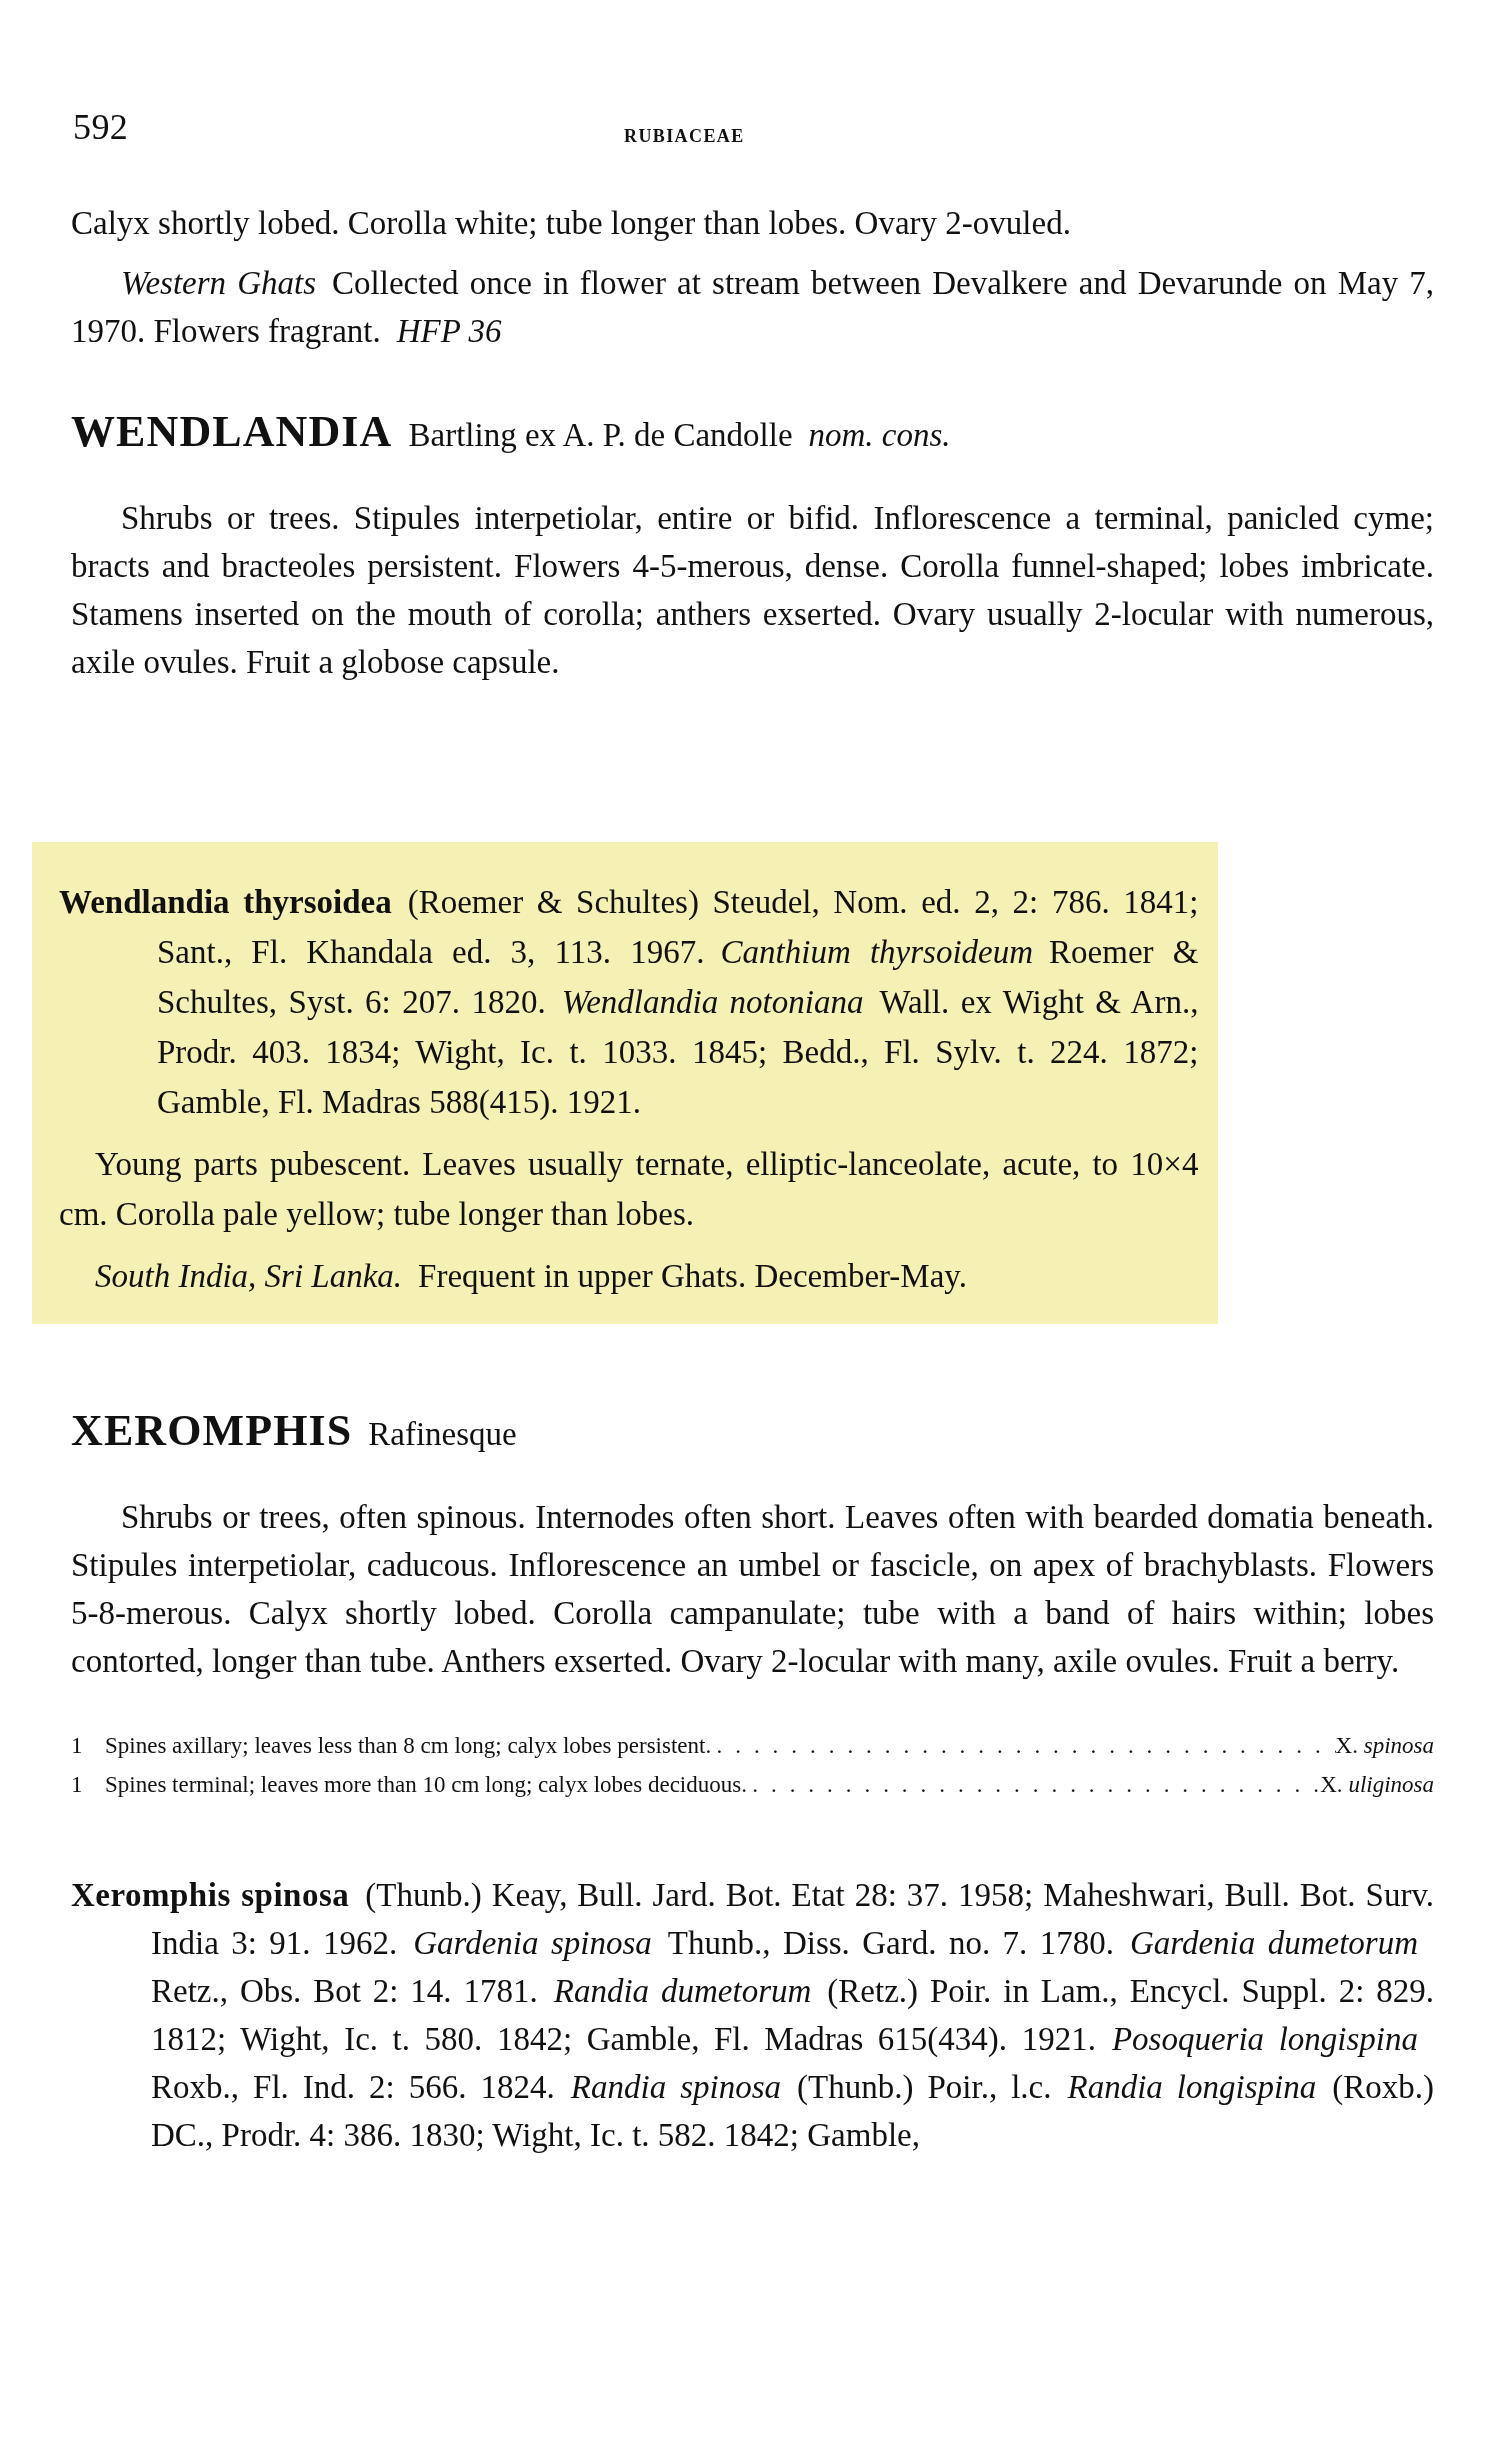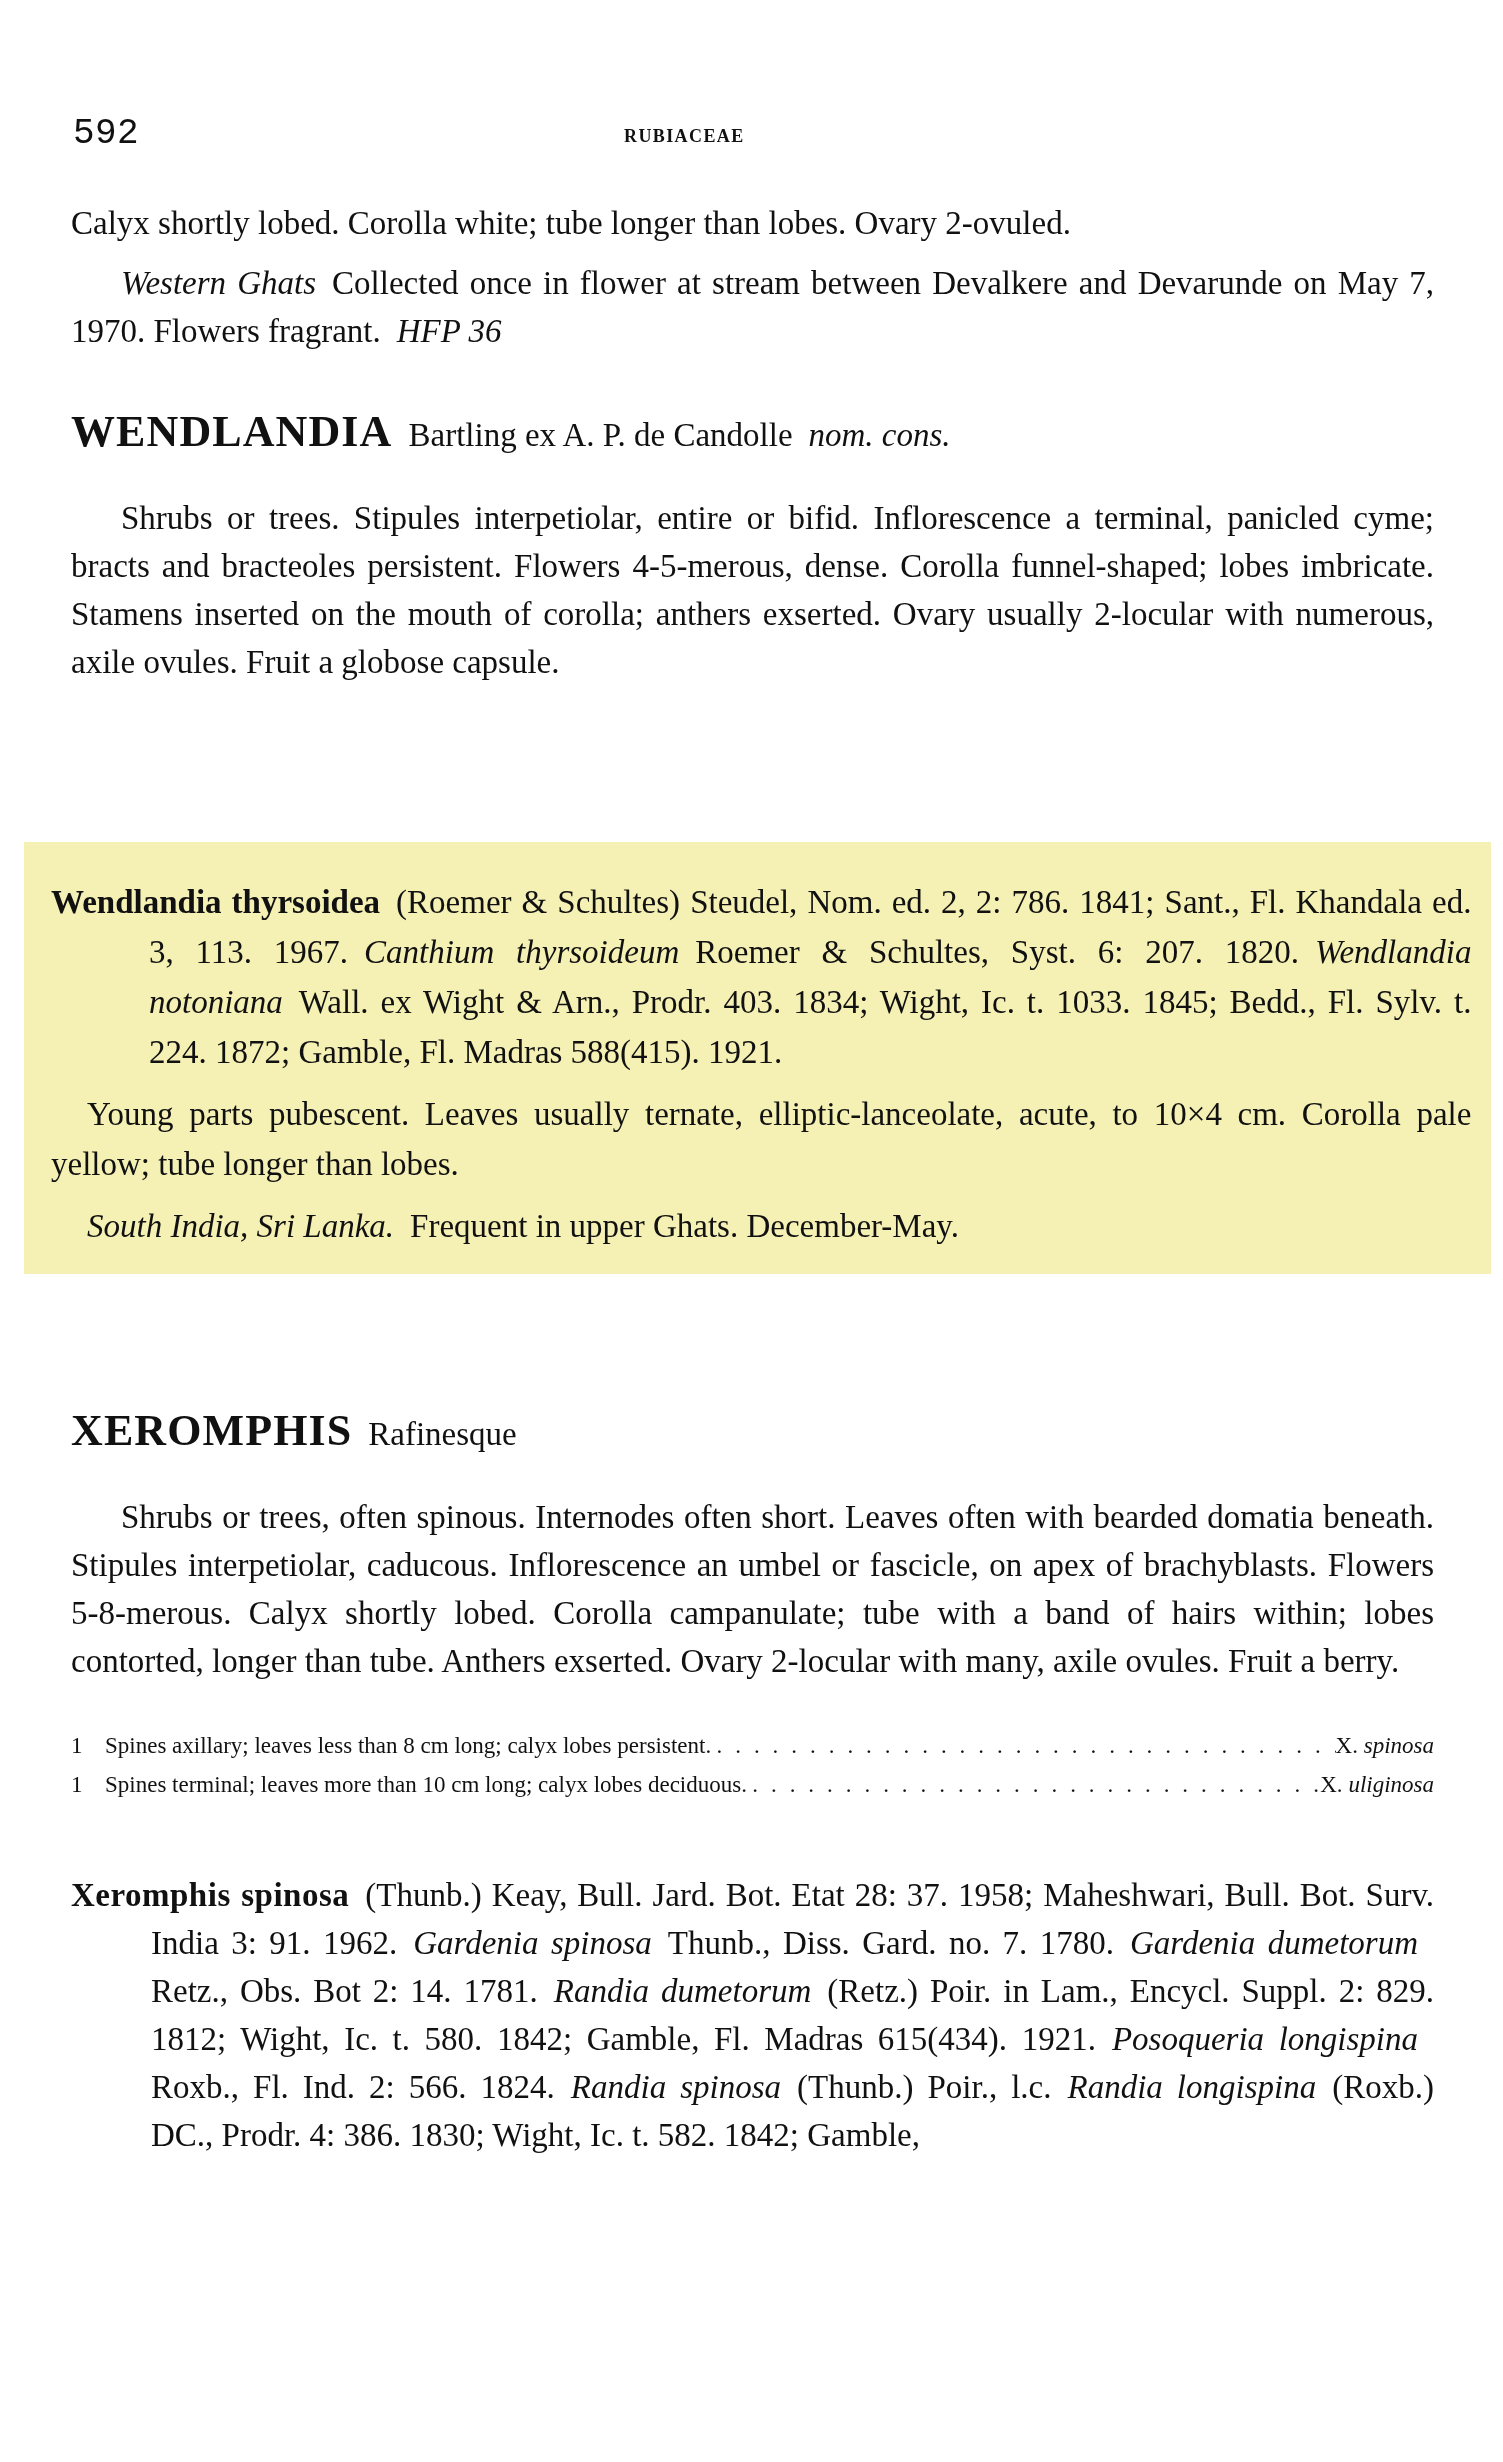--- a/index.html
+++ b/index.html
@@ -27,24 +27,24 @@
   .runhead {
     position: absolute;
     top: 105px;
     left: 0;
     width: 1504px;
     height: 39px;
   }
   .folio {
     position: absolute;
     left: 73px;
-    top: 8px;
+    top: 1px;
     font-size: 36px;
     letter-spacing: 0.4px;
-    font-family: Liberation Mono, monospace;
+    font-family: Liberation Serif, serif;
   }
   .family-name {
     position: absolute;
     left: 624px;
     top: 21px;
     font-size: 18px;
     letter-spacing: 1.4px;
     font-weight: 700;
     font-family: "Liberation Serif", "DejaVu Serif", serif;
   }
@@ -86,23 +86,23 @@
   .genus-heading .gname {
     font-weight: 700;
     letter-spacing: 1.1px;
     font-size: 44px;
   }
   .genus-center { text-align: center; }
 
   
   .highlight-block {
     position: absolute;
-    left: 24px;
+    left: 32px;
     top: 842px;
-    width: 1467px;
+    width: 1186px;
     background: #f5f0b4;
     padding: 23px 19.6px 23px 27px;
     box-sizing: border-box;
   }
   .highlight-block p.para { font-size: 33px; line-height: 50px; }
   .hang {
     padding-left: 98px;
     text-indent: -98px;
   }
 

